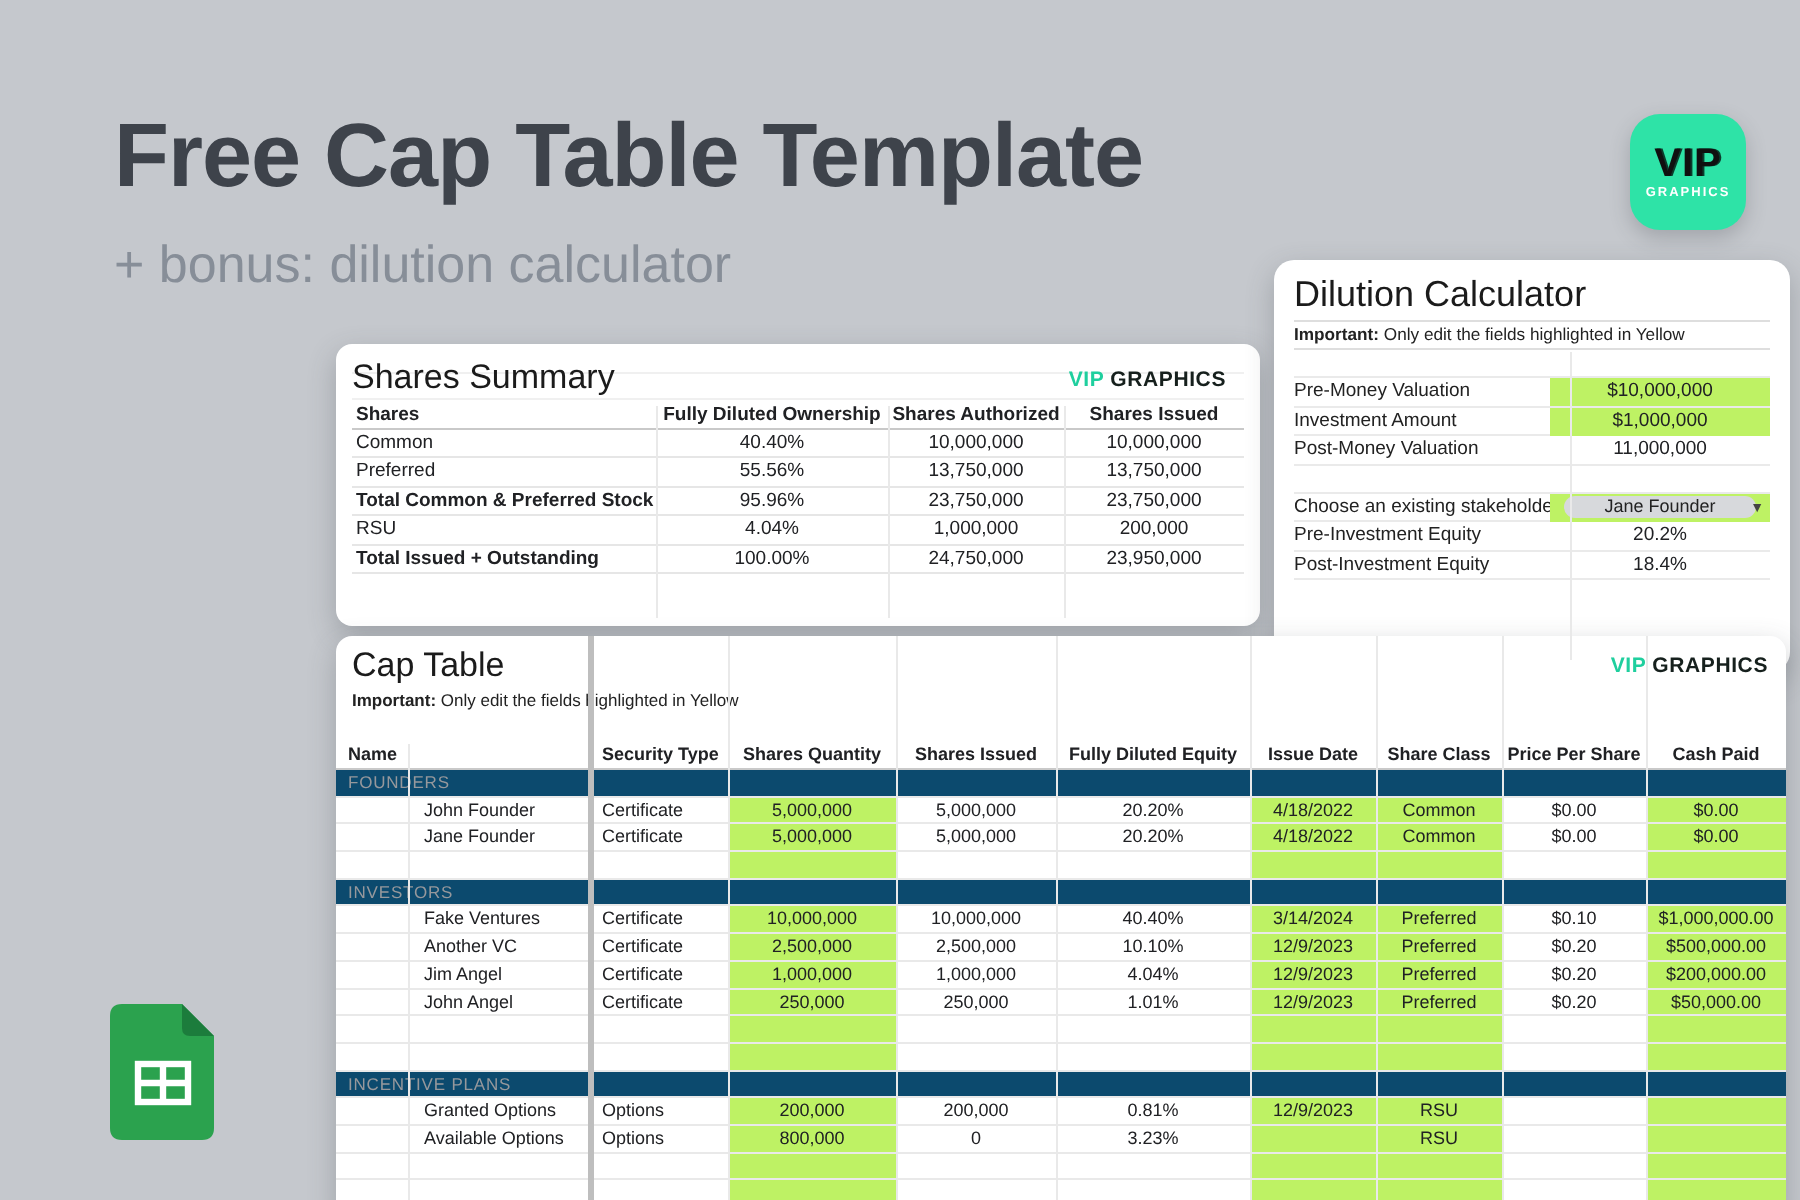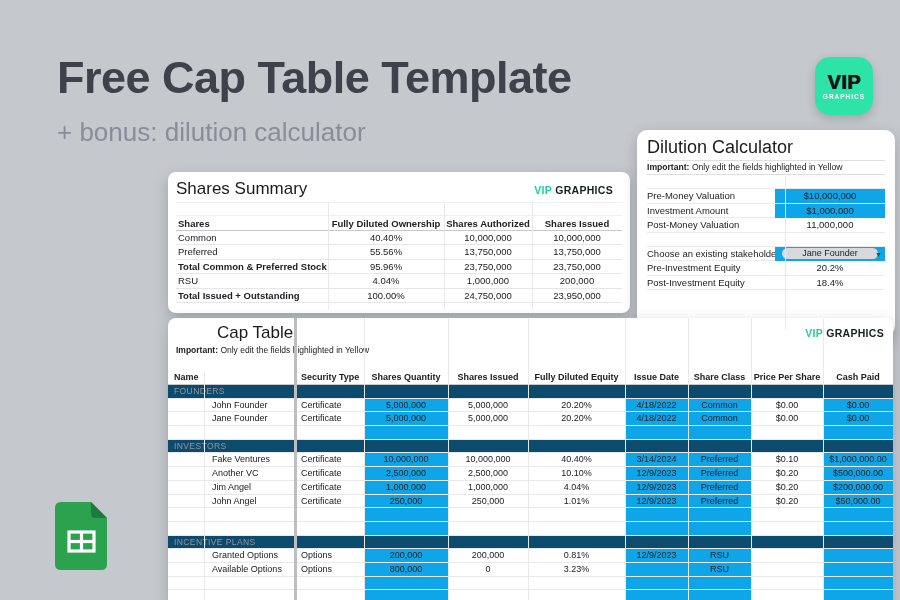--- a/index.html
+++ b/index.html
@@ -27,24 +27,24 @@
     box-shadow: 0 4px 10px rgba(60,64,70,.25);
   }
   .vip-app .vip-big { font-size: 20px; font-weight: 800; color: #101010; line-height: 20px; letter-spacing: .5px; text-shadow: 1px 0 0 #0c3b2c; }
   .vip-app .vip-small { font-size: 6.5px; font-weight: 700; color: #ffffff; letter-spacing: 1px; margin-top: 1px; }
   
   .card { position: absolute; background: #fff; border-radius: 8px; box-shadow: 0 5px 14px rgba(70,75,82,.30); }
   .wordmark { position: absolute; right: 9px; font-size: 10.5px; font-weight: 800; letter-spacing: .3px; white-space: nowrap; }
   .wm-vip { color: #1FCF9E; }
   .wm-g { color: #16201D; }
   .vline { position: absolute; width: 1px; background: #E9E9E9; pointer-events: none; z-index: 5; }
-  .yellow { background: #0ea5e9; }
+  .yellow { background: #bef264; }
   
   .ss { left: 168px; top: 172px; width: 462px; height: 141px; padding: 0 8px; overflow: hidden; }
-  .ss-titlebar { position: relative; height: 31px; padding-top: 7px; border-bottom: 1px solid #F0F0F0; }
+  .ss-titlebar { position: relative; height: 15px; padding-top: 7px; border-bottom: 1px solid #F0F0F0; }
   .ss-title { font-size: 17px; color: #1b1b1b; }
   .ss .wordmark { top: 12px; }
   .ss-spacer { height: 13px; border-bottom: 1px solid #F0F0F0; }
   .ss-grid-row { display: grid; grid-template-columns: 152px 116px 88px 90px; white-space: nowrap; }
   .ss-hrow { height: 15px; border-bottom: 1px solid #C9C9C9; }
   .ss-hrow .ss-cell { font-weight: 700; font-size: 9.5px; line-height: 15px; }
   .ss-row { height: 14.4px; border-bottom: 1px solid #E6E6E6; }
   .ss-row .ss-cell { font-size: 9.5px; line-height: 13.5px; }
   .ss-cell { text-align: center; overflow: visible; }
   .ss-cell.c0 { text-align: left; padding-left: 2px; }
@@ -54,21 +54,21 @@
   .dc-titlebar { height: 31px; padding-top: 7px; border-bottom: 1px solid #DEDEDE; }
   .dc-title { font-size: 18px; color: #1b1b1b; }
   .dc-important { height: 14px; font-size: 8.6px; line-height: 13px; color: #222; border-bottom: 1px solid #DEDEDE; }
   .dc-row { display: grid; grid-template-columns: 128px 110px; height: 14.4px; border-bottom: 1px solid #EAEAEA; }
   .dc-label { font-size: 9.5px; line-height: 13.8px; white-space: nowrap; color: #222; }
   .dc-value { position: relative; font-size: 9.5px; line-height: 13.8px; text-align: center; white-space: nowrap; }
   .dc-pill { margin: 1.5px auto 0; width: 96px; height: 11px; background: #D7D9DC; border-radius: 6px; font-size: 9px; line-height: 11px; text-align: center; color: #222; }
   .dc-arrow { position: absolute; right: 3px; top: 1px; font-size: 7px; color: #444; }
   
   .ct { left: 168px; top: 318px; width: 725px; height: 292px; overflow: hidden; }
-  .ct-titlebar { position: relative; height: 27px; padding: 5px 0 0 8px; margin-left: 41px; }
+  .ct-titlebar { position: relative; height: 27px; padding: 5px 0 0 8px; }
   .ct-title { font-size: 17px; color: #1b1b1b; }
   .ct .wordmark { top: 9px; }
   .ct-important { height: 12px; font-size: 8.5px; line-height: 11px; padding-left: 8px; color: #222; }
   .ct-gap { height: 13px; }
   .ct-grid-row { display: grid; grid-template-columns: 127px 69px 84px 80px 97px 63px 63px 72px 70px; white-space: nowrap; }
   .ct-hrow { height: 15px; border-bottom: 1px solid #C9C9C9; }
   .ct-hrow .ct-cell { font-weight: 700; font-size: 9px; line-height: 15px; }
   .ct-row { height: 13.7px; border-bottom: 1px solid #E9E9E9; }
   .ct-row .ct-cell { font-size: 9px; line-height: 12.7px; }
   .ct-cell { text-align: center; overflow: hidden; }

